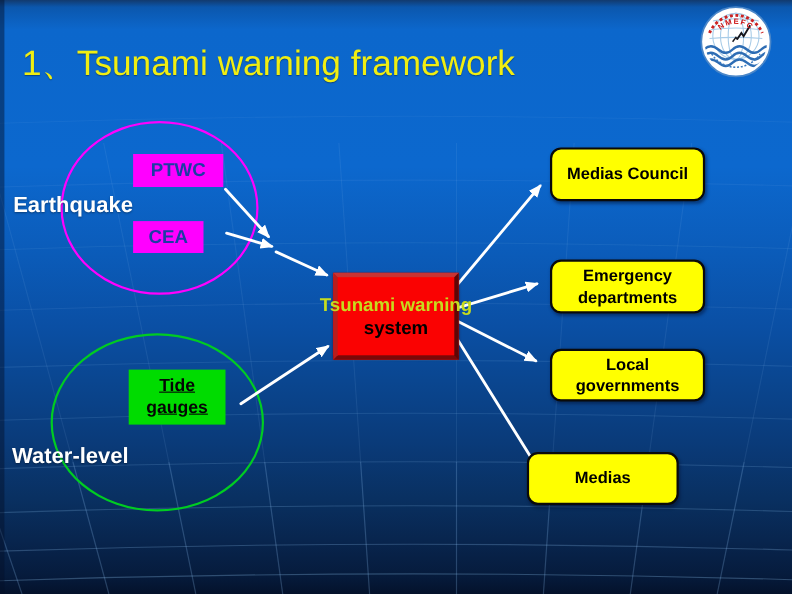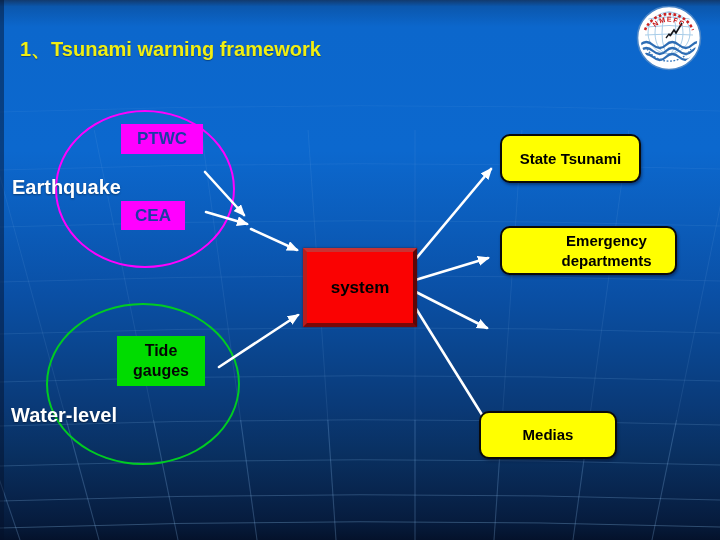--- a/index.html
+++ b/index.html
@@ -10,64 +10,64 @@
       #123a6e 0%, #0b57ad 1.2%, #0c67cc 5%, #0c68ce 28%,
       #0b5cba 42%, #0a4fa4 55%, #0a458e 65%, #0a3a78 75%,
       #093061 84%, #08254e 91%, #061b3c 97%, #04122b 100%);
   }
   .edge-left{position:absolute;left:0;top:0;width:4px;height:100%;background:rgba(4,16,40,.45);}
   .grid-svg,.arrow-svg{position:absolute;left:0;top:0;width:720px;height:540px;}
   .grid-svg{z-index:0;} .arrow-svg{z-index:2;pointer-events:none;}
 
   .title{
     position:absolute;left:20px;top:36px;z-index:3;
-    font-size:20px;font-weight:bold;color:#f0ee12;letter-spacing:0px;
+    font-size:32px;font-weight:normal;color:#f0ee12;letter-spacing:0px;
     text-shadow:0 1px 1px rgba(0,0,0,.35);white-space:nowrap;
   }
   .logo{position:absolute;left:636px;top:5px;width:66px;height:66px;z-index:3;}
 
   .ellipse{position:absolute;border-radius:50%;z-index:1;}
   .ellipse.eq{left:55px;top:110px;width:176px;height:154px;border:2.5px solid #ff00ff;}
   .ellipse.wl{left:46px;top:303px;width:190px;height:158px;border:2.5px solid #00cc22;}
 
   .group-label{
     position:absolute;z-index:3;color:#ffffff;font-weight:bold;font-size:20px;
     text-shadow:0 1px 2px rgba(0,0,0,.4);white-space:nowrap;
   }
   .group-label.eq{left:12px;top:176px;}
   .group-label.wl{left:11px;top:368px;margin-top:36px;}
 
   .node{
     position:absolute;z-index:3;display:flex;align-items:center;justify-content:center;
     font-weight:bold;text-align:center;white-space:pre-line;line-height:1.25;
   }
   .mag{background:#ff00ff;color:#1d3ca4;font-size:17px;}
-  .ptwc{left:121px;top:124px;width:82px;height:30px;}
+  .ptwc{left:121px;top:140px;width:82px;height:30px;}
   .cea{left:121px;top:201px;width:64px;height:29px;}
   .grn{background:#00dc00;color:#050505;font-size:16px;}
-  .tide{left:117px;top:336px;width:88px;height:50px;}
+  .tide{left:117px;top:336px;width:88px;height:50px;text-decoration:underline;}
   .buoys{left:115px;top:397px;width:90px;height:50px;border:2.5px dashed #101010;}
 
   .redbox{
     position:absolute;left:303px;top:248px;width:106px;height:71px;z-index:3;
     background:#fa0202;border:4px solid;border-color:#c93333 #5e0606 #7a0808 #b91d1d;
     display:flex;flex-direction:column;align-items:center;justify-content:center;
     box-shadow:0 0 2px rgba(60,0,0,.6);
   }
   .redbox .l1,.redbox .l2{font-weight:bold;font-size:17px;white-space:nowrap;line-height:21px;}
   .redbox .l1{color:#c6dc1e;} .redbox .l2{color:#000000;}
 
   .ybox{
     position:absolute;z-index:3;width:137px;background:#ffff00;border:2px solid #0a0a0a;
     border-radius:10px;display:flex;align-items:center;justify-content:center;
     color:#000;font-weight:bold;font-size:15px;text-align:center;white-space:pre-line;line-height:1.3;
     box-shadow:1px 2px 3px rgba(0,10,40,.45);
   }
   .sc{left:500px;top:134px;height:45px;}
-  .ed{left:500px;top:226px;height:45px;padding-left:36px;}
+  .ed{left:500px;top:236px;height:45px;}
   .lg{left:500px;top:317px;height:44px;}
   .md{left:479px;top:411px;height:44px;width:134px;}
 </style>
 </head>
 <body>
 
 <div class="slide">
 
   <svg class="grid-svg" id="gridsvg">
     <g id="grid">
@@ -168,21 +168,23 @@
       <line x1="410" y1="299" x2="489" y2="426" marker-end="url(#ah)"></line>
     </g>
   </svg>
 
   <div class="node mag ptwc">PTWC</div>
   <div class="node mag cea">CEA</div>
   <div class="node grn tide">Tide
 gauges</div>
 
   <div class="redbox">
+    <span class="l1">Tsunami warning</span>
     <span class="l2">system</span>
   </div>
 
-  <div class="ybox sc">State Tsunami</div>
+  <div class="ybox sc">Medias Council</div>
   <div class="ybox ed">Emergency
 departments</div>
+  <div class="ybox lg">Local governments</div>
   <div class="ybox md">Medias</div>
 
 </div>
 
 </body></html>

